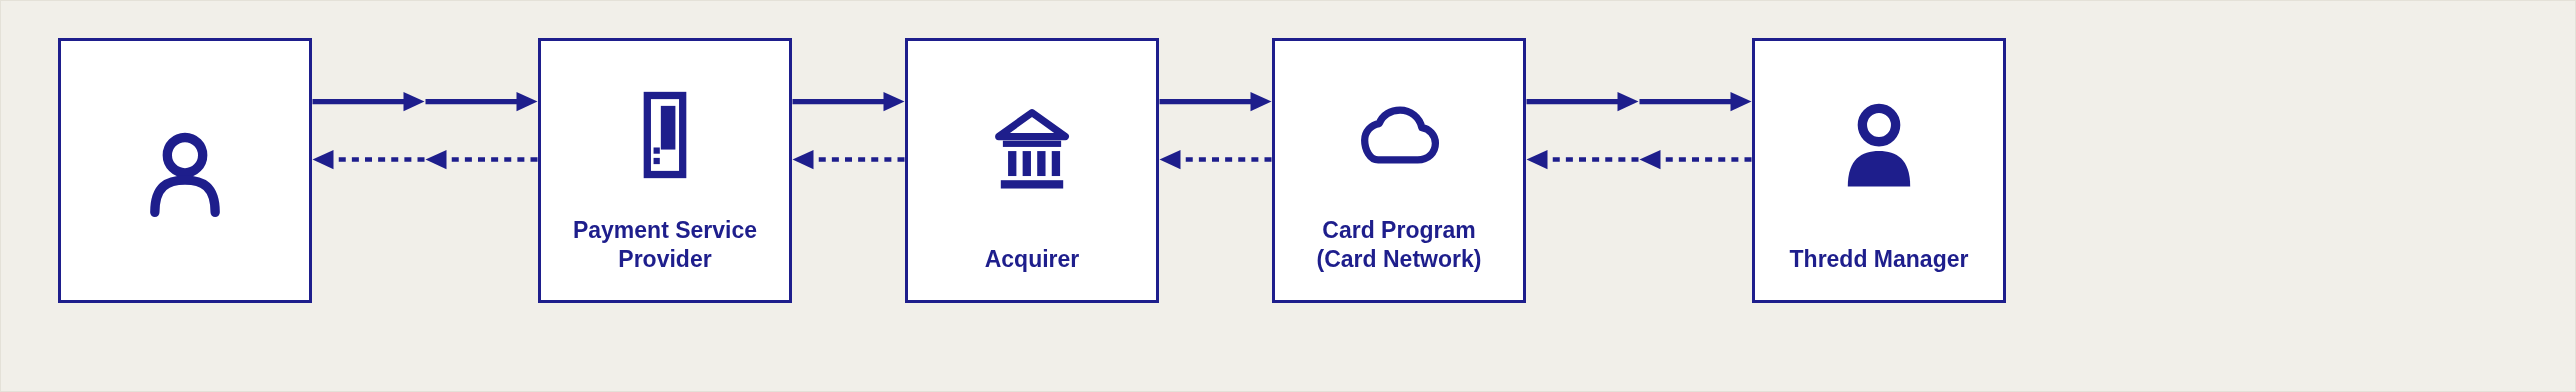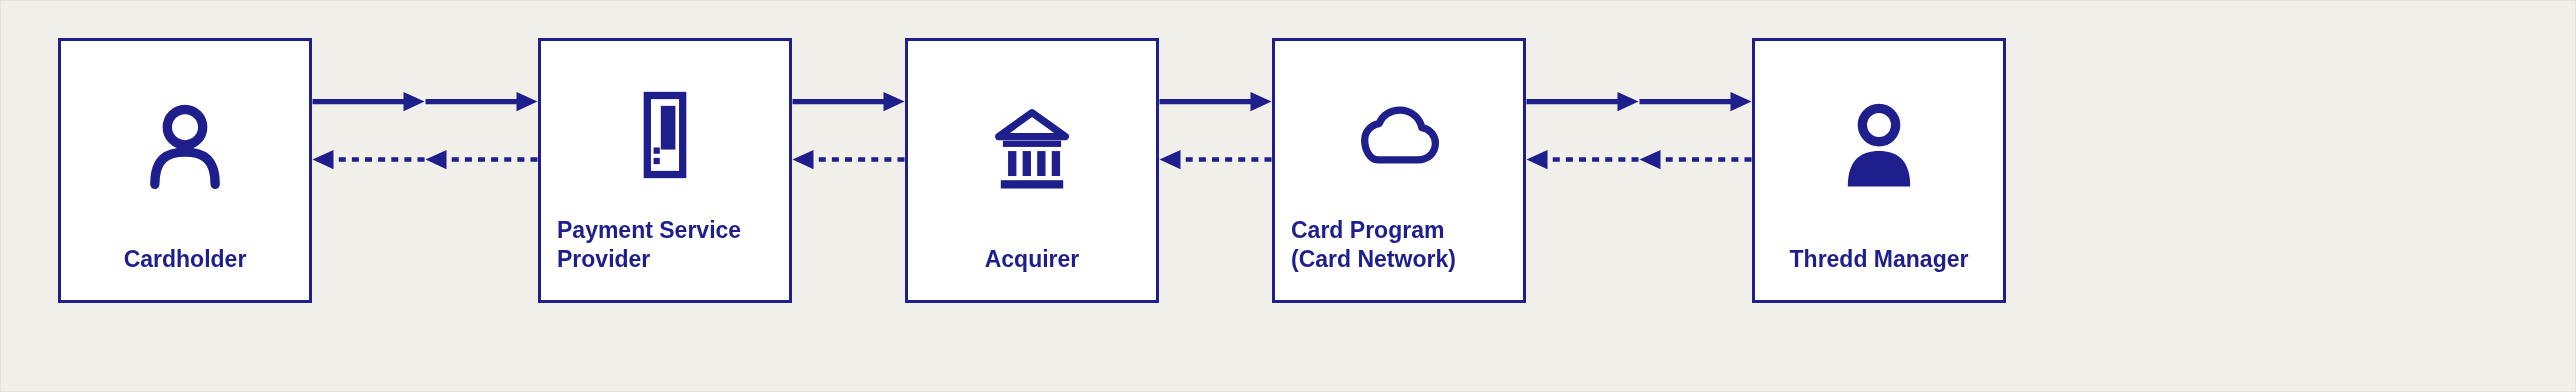--- a/index.html
+++ b/index.html
@@ -38,21 +38,21 @@
     justify-content:center;
     color:var(--accent);
     padding-top:12.4px;
   }
   .icon svg{display:block;}
   .label{
     color:var(--accent);
     font-weight:700;
     font-size:23px;
     line-height:1.25;
-    text-align:left;
+    text-align:center;
     padding:0 16px;
     margin-bottom:26.5px;
   }
   .connector{
     width:113px;
     height:265px;
     position:relative;
     flex:0 0 auto;
     color:var(--accent);
   }
@@ -65,21 +65,20 @@
 
 <div class="canvas">
 
   <div class="node">
     <div class="icon">
       <svg width="104" height="104" viewBox="0 0 100 100">
         <circle cx="50" cy="29" r="17" fill="none" stroke="currentColor" stroke-width="9"></circle>
         <path d="M21 84 C21 59 33 53 50 53 C67 53 79 59 79 84" fill="none" stroke="currentColor" stroke-width="9" stroke-linecap="round"></path>
       </svg>
     </div>
-    <div class="label">Cardholder</div>
   </div>
 
   <div class="connector">
     <svg class="arrow solid" width="113" height="21" viewBox="0 0 128 24">
       <line x1="0" y1="12" x2="106" y2="12" stroke="currentColor" stroke-width="6"></line>
       <polygon points="104,1 128,12 104,23" fill="currentColor"></polygon>
     </svg>
     <svg class="arrow dashed" width="113" height="21" viewBox="0 0 128 24">
       <line x1="128" y1="12" x2="22" y2="12" stroke="currentColor" stroke-width="5" stroke-dasharray="8 7"></line>
       <polygon points="24,1 0,12 24,23" fill="currentColor"></polygon>

